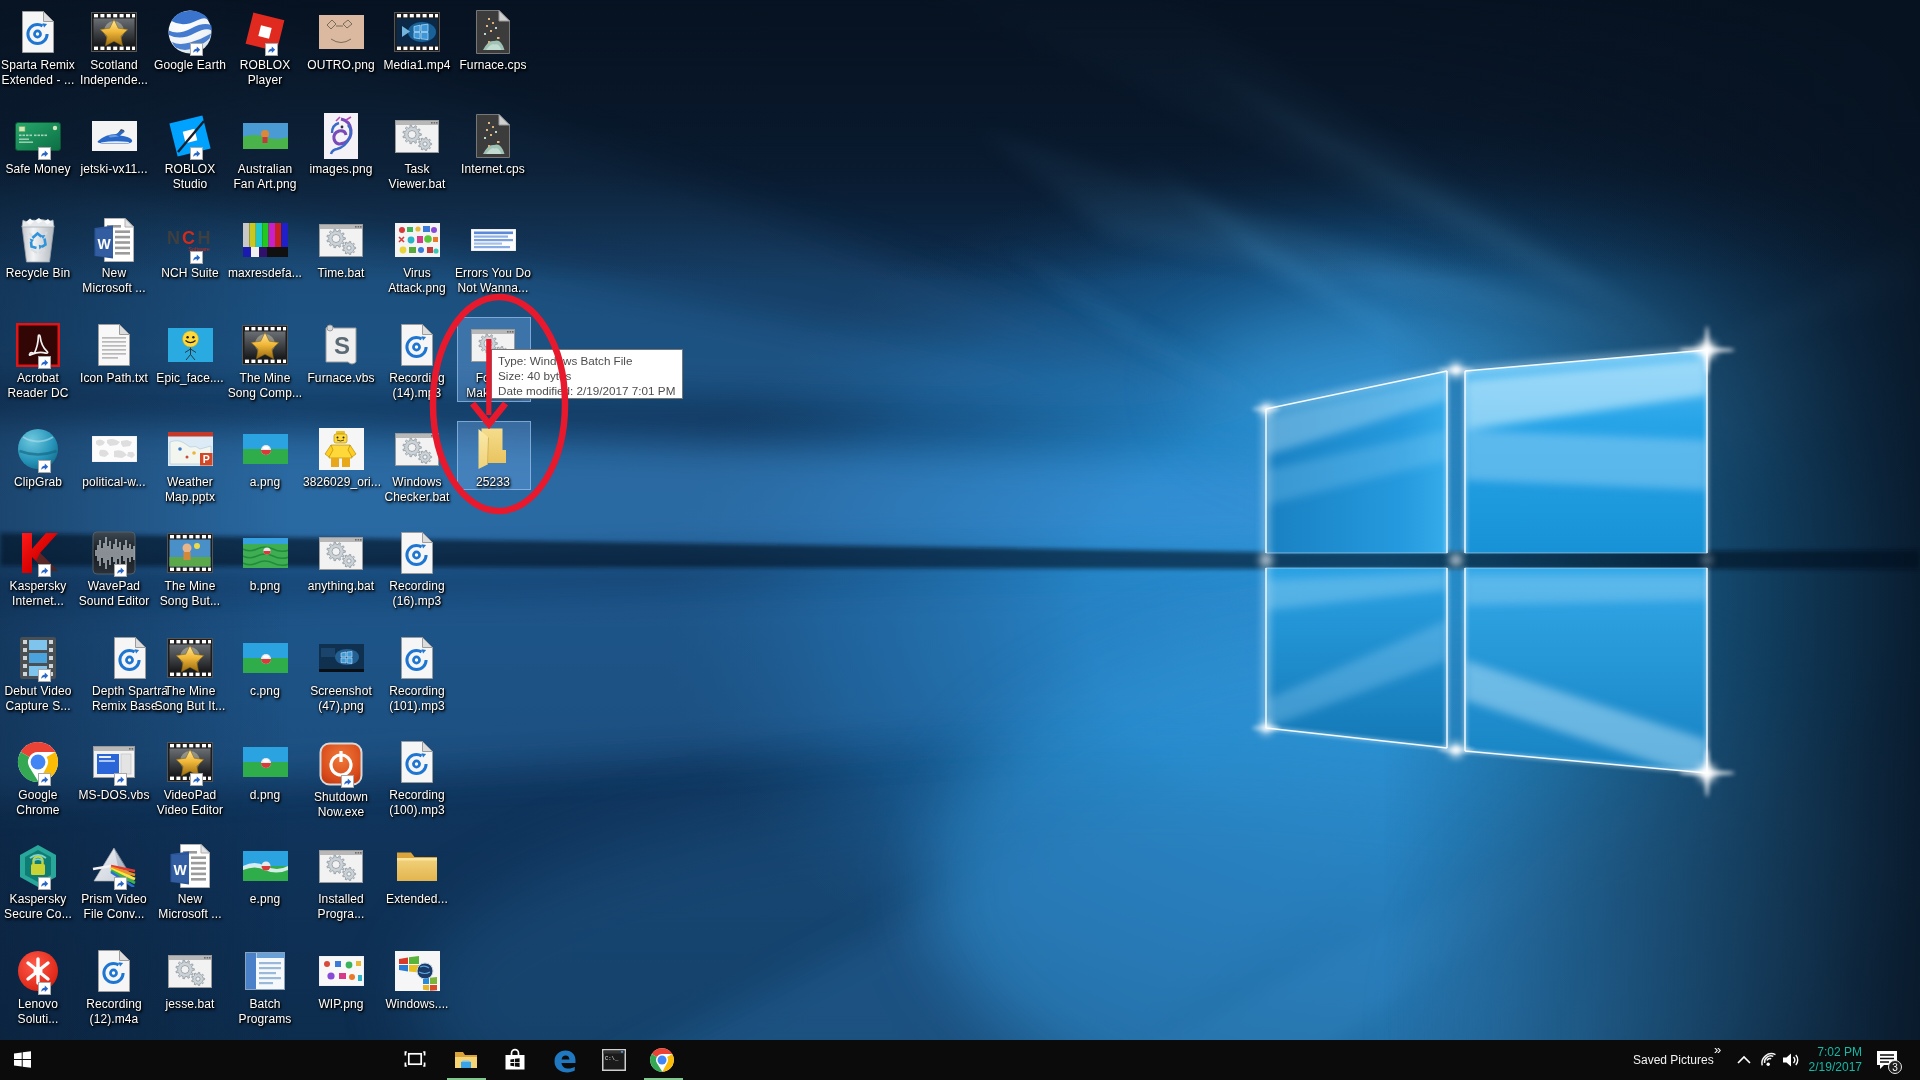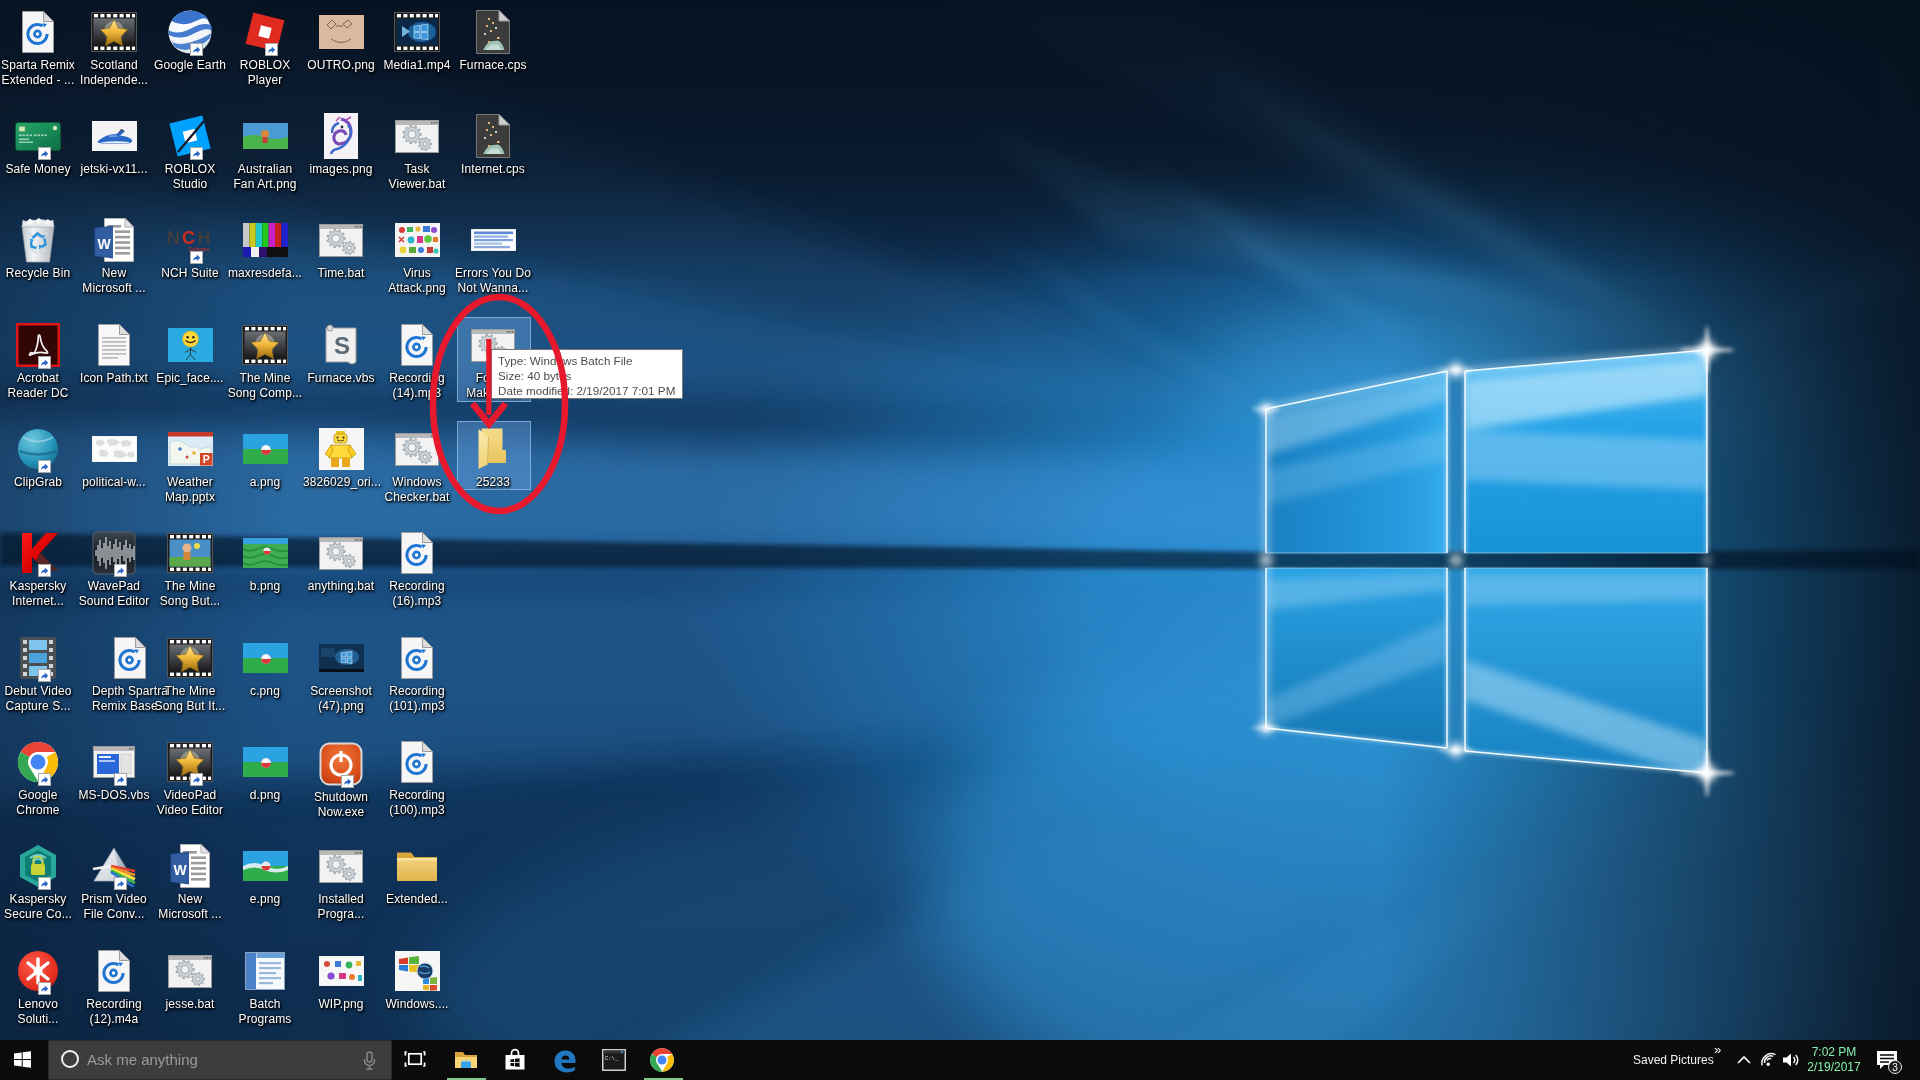--- a/index.html
+++ b/index.html
@@ -15,21 +15,21 @@
 #tip{position:absolute;left:491px;top:349px;width:192px;height:50px;background:#fff;border:1px solid #767676;z-index:50;font-size:11.7px;line-height:15px;color:#4d4d4d;padding:2.5px 6px}
 #tb{position:absolute;left:0;top:1040px;width:1920px;height:40px;background:#0b0b0b;z-index:70}
 #tb .tic{position:absolute;top:7px}
 #startw{position:absolute}
 #sbox{position:absolute;left:48px;top:0;width:344px;height:40px;background:#3d3d3f;border:1px solid #2a2a2a}
 #cring{position:absolute;left:12px;top:9px;width:18px;height:18px;border:2.6px solid #f2f2f2;border-radius:50%}
 #stext{position:absolute;left:38px;top:10px;font-size:15px;color:#9a9a9a}
 .runln{position:absolute;top:37.5px;width:39px;height:2.5px;background:#81c78e}
 #savedp{position:absolute;left:1633px;top:13px;font-size:12px;color:#f2f2f2}
 #chev2{position:absolute;left:1714px;top:2px;font-size:13px;color:#fff}
-#clock{position:absolute;left:1806px;top:5px;width:56px;font-size:12px;line-height:15px;color:#86efac;text-align:center}
+#clock{position:absolute;left:1806px;top:5px;width:56px;font-size:12px;line-height:15px;color:#14b8a6;text-align:right}
 #badge{position:absolute;left:1888px;top:20px;width:14px;height:14px;background:#1f1f1f;border:1.5px solid #e8e8e8;border-radius:50%;color:#fff;font-size:10px;line-height:14px;text-align:center}
 </style></head>
 <body>
 <div id="desk">
 
 <svg id="wall" width="1920" height="1080" viewBox="0 0 1920 1080" preserveAspectRatio="none">
 <defs>
   <linearGradient id="bgv" x1="0" y1="0" x2="0" y2="1">
     <stop offset="0" stop-color="#0b1c34"></stop>
     <stop offset="0.32" stop-color="#103459"></stop>
@@ -1247,28 +1247,20 @@
 <svg id="annot" width="1920" height="1080" viewBox="0 0 1920 1080">
 <ellipse cx="499" cy="404" rx="66" ry="107" fill="none" stroke="#e8192c" stroke-width="6.5"></ellipse>
 <path d="M488.8 339 V415" stroke="#e8192c" stroke-width="5.2" fill="none"></path>
 <path d="M472.5 403.5 L489 424 L505.5 403.5" stroke="#e8192c" stroke-width="6.5" fill="none"></path>
 </svg>
 
 <div id="tb">
 <svg id="startw" width="17" height="17" viewBox="0 0 17 17" style="left:14px;top:11px">
 <path fill="#fff" d="M0 2.6 L7.7 1.5 V8 H0 Z M8.7 1.35 L17 0.2 V8 H8.7 Z M0 9 H7.7 V15.5 L0 14.4 Z M8.7 9 H17 V16.8 L8.7 15.65 Z"></path>
 </svg>
-<div id="sbox">
-  <div id="cring"></div>
-  <span id="stext">Ask me anything</span>
-  <svg width="15" height="20" viewBox="0 0 15 20" style="position:absolute;right:14px;top:10px">
-    <rect x="5" y="1" width="5" height="10" rx="2.5" fill="none" stroke="#8a8a8a" stroke-width="1.4"></rect>
-    <path d="M2.5 8 v1.5 a5 5 0 0 0 10 0 V8 M7.5 14.5 V18 M4.5 18 h6" fill="none" stroke="#8a8a8a" stroke-width="1.4"></path>
-  </svg>
-</div>
 <svg class="tic" width="24" height="24" viewBox="0 0 24 24" style="left:403px">
   <rect x="5.8" y="6.8" width="12.4" height="10.4" fill="none" stroke="#fff" stroke-width="1.7"></rect>
   <path d="M3.8 5 H2.4 V8.5 M3.8 19 H2.4 V15.5 M20.2 5 h1.4 V8.5 M20.2 19 h1.4 V15.5" stroke="#fff" stroke-width="1.7" fill="none"></path>
 </svg>
 <svg class="tic" width="26" height="26" viewBox="0 0 26 26" style="left:453px">
   <path d="M2 5 h8 l2 3 h12 v3 H2 Z" fill="#d9a33c"></path>
   <path d="M2 10 h22 v11 h-22 z" fill="#f7d575"></path>
   <path d="M8 15 h10 v6 h-10 z" fill="#38a3e8"></path>
   <path d="M8 15 l2 -1.6 h6 l2 1.6" fill="#7cc4f0"></path>
 </svg>

